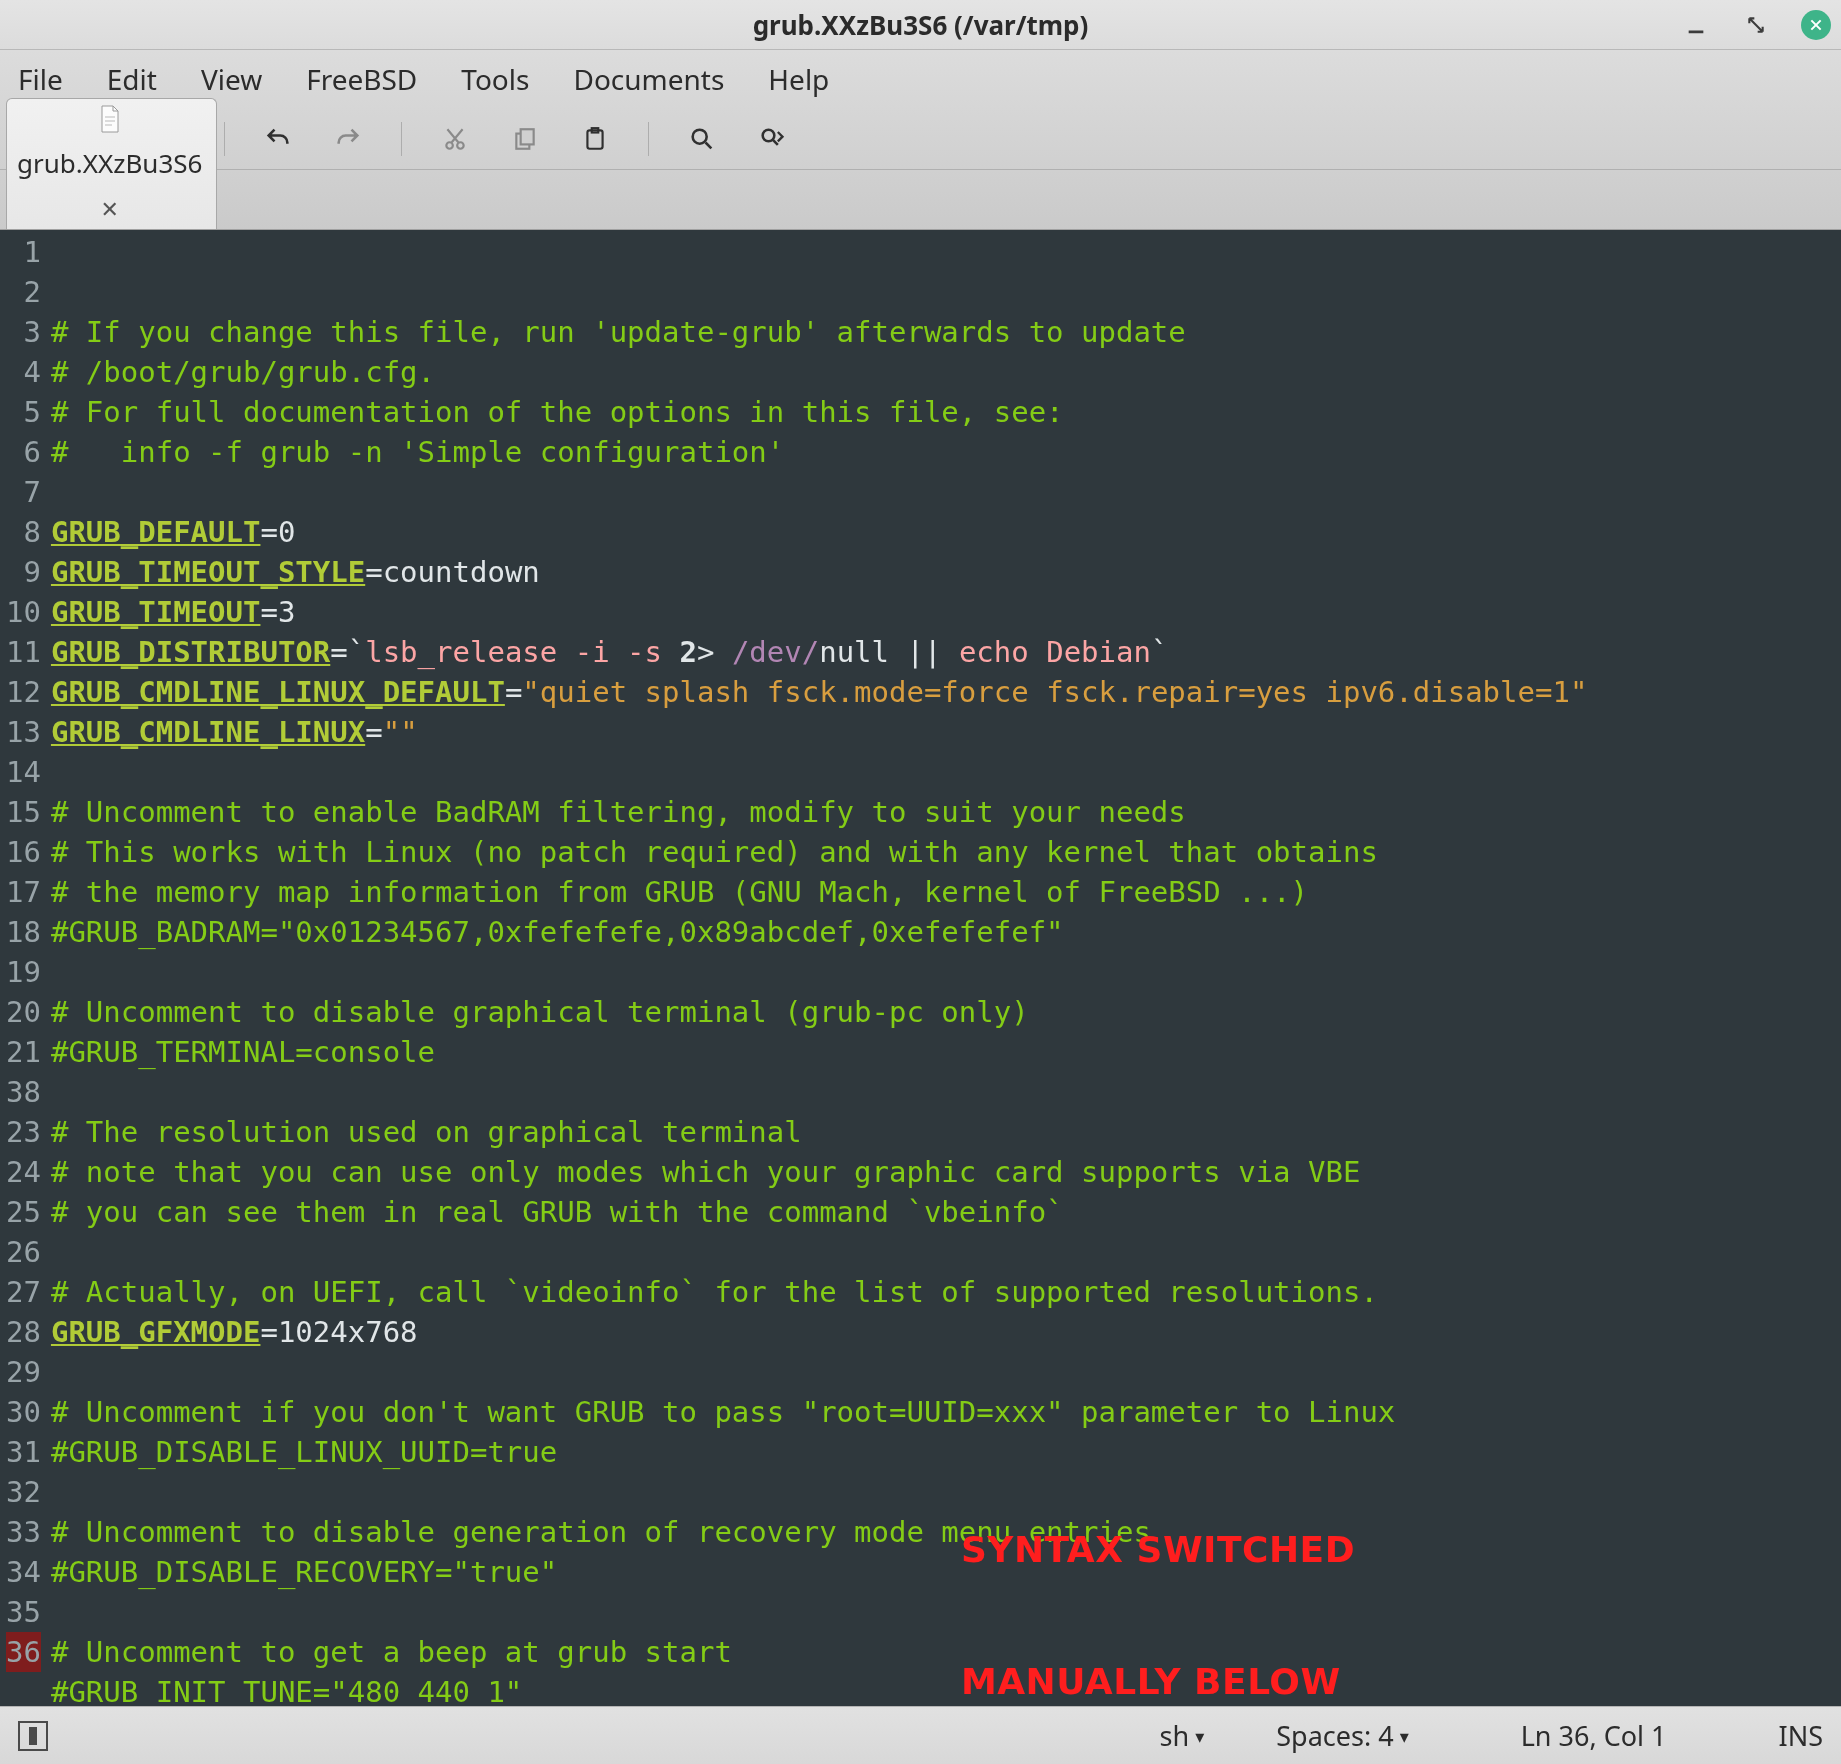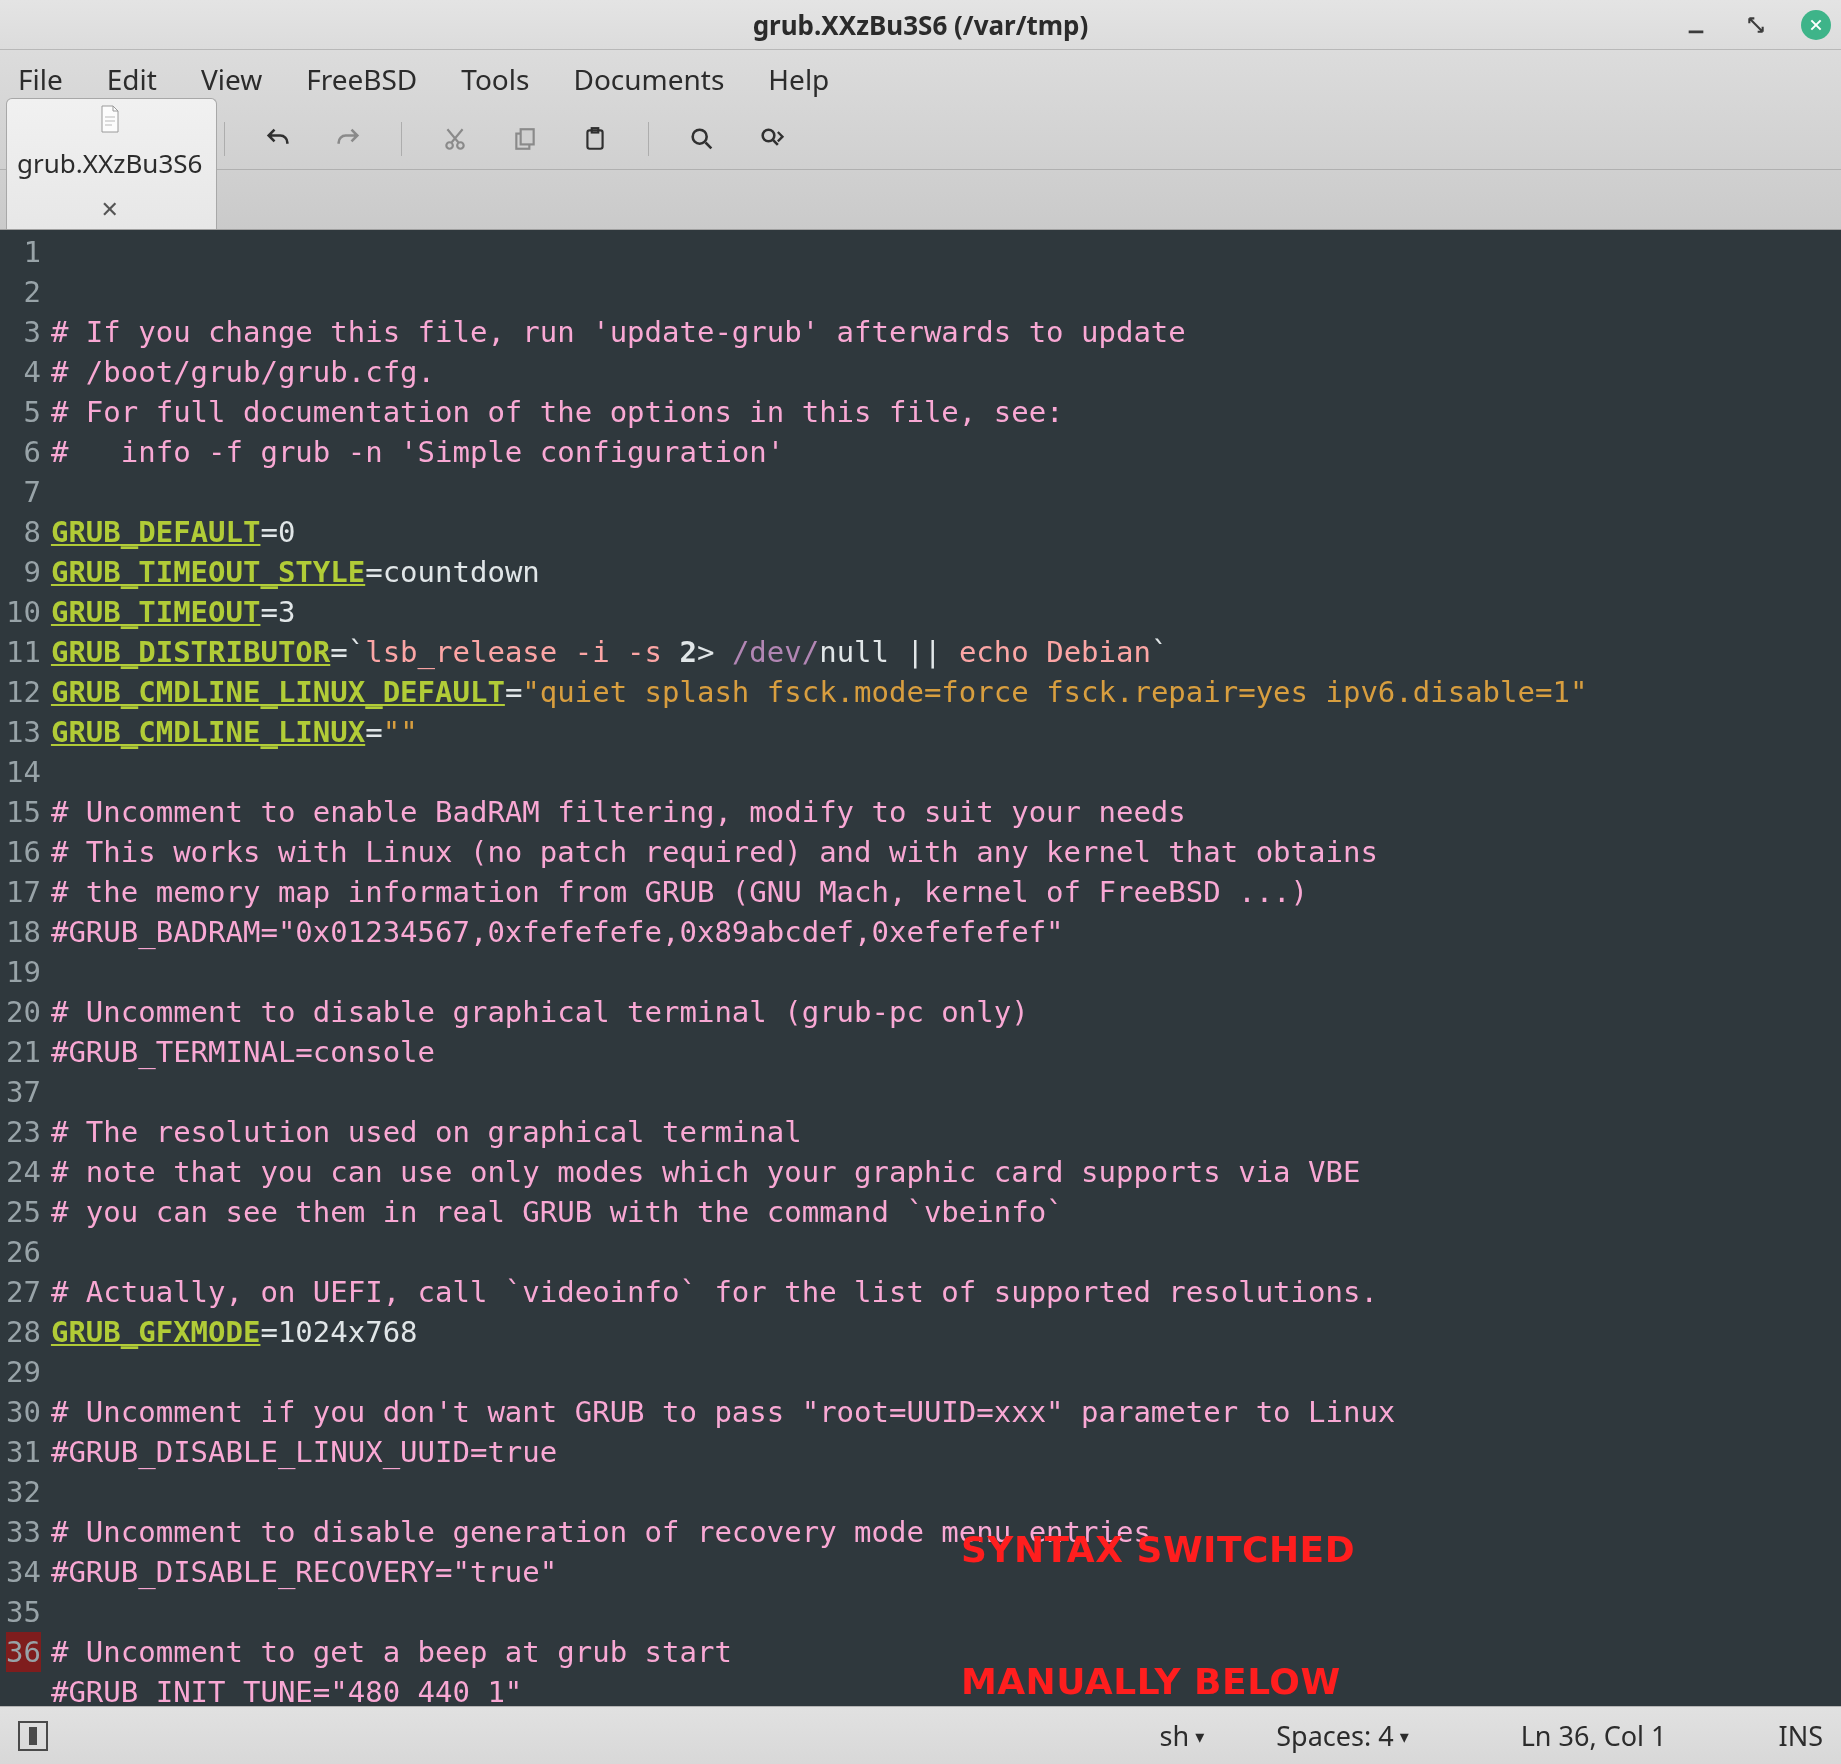--- a/index.html
+++ b/index.html
@@ -120,21 +120,21 @@
   flex:1;
   color:#d0d5d8;
   font-family: "DejaVu Sans Mono","Liberation Mono",monospace;
   font-size: 29px;
   line-height: 40px;
   padding-top: 2px;
   white-space: pre;
   position: relative;
 }
 .code .line { height:40px; }
-.s-comment { color:#f9a8d4;text-align:center; }
+.s-comment { color:#84cc16;text-align:center; }
 .s-var { color:#b1cc37; font-weight:700;text-decoration:underline; }
 .s-op { color:#e1e6e8; }
 .s-cmdgrn { color:#fca5a5; }
 .s-num { color:#e1e6e8; font-weight:700; }
 .s-path { color:#b286b4; }
 .s-dev { color:#e1e6e8; }
 .s-quotewh { color:#e1e6e8; }
 .s-str { color:#d89e3f; }
 .annot {
   position:absolute;
@@ -293,21 +293,21 @@
         <div>12</div>
         <div>13</div>
         <div>14</div>
         <div>15</div>
         <div>16</div>
         <div>17</div>
         <div>18</div>
         <div>19</div>
         <div>20</div>
         <div>21</div>
-        <div>37</div>
+        <div>38</div>
         <div>23</div>
         <div>24</div>
         <div>25</div>
         <div>26</div>
         <div>27</div>
         <div>28</div>
         <div>29</div>
         <div>30</div>
         <div>31</div>
         <div>32</div>

